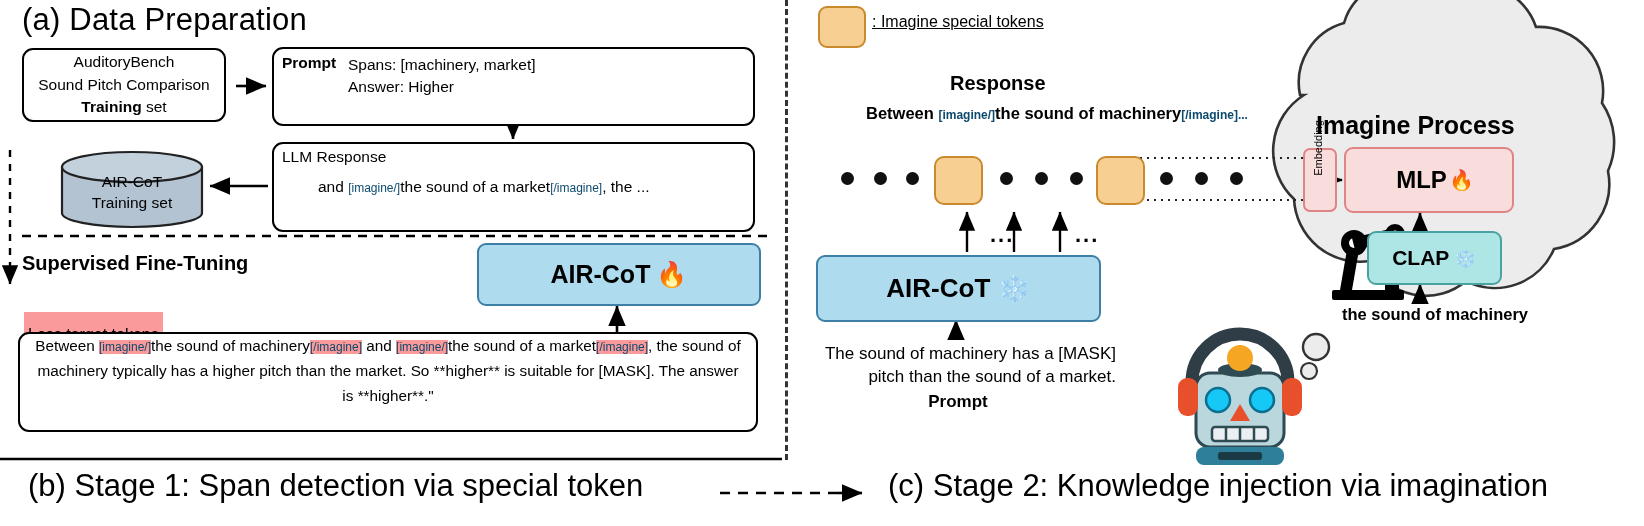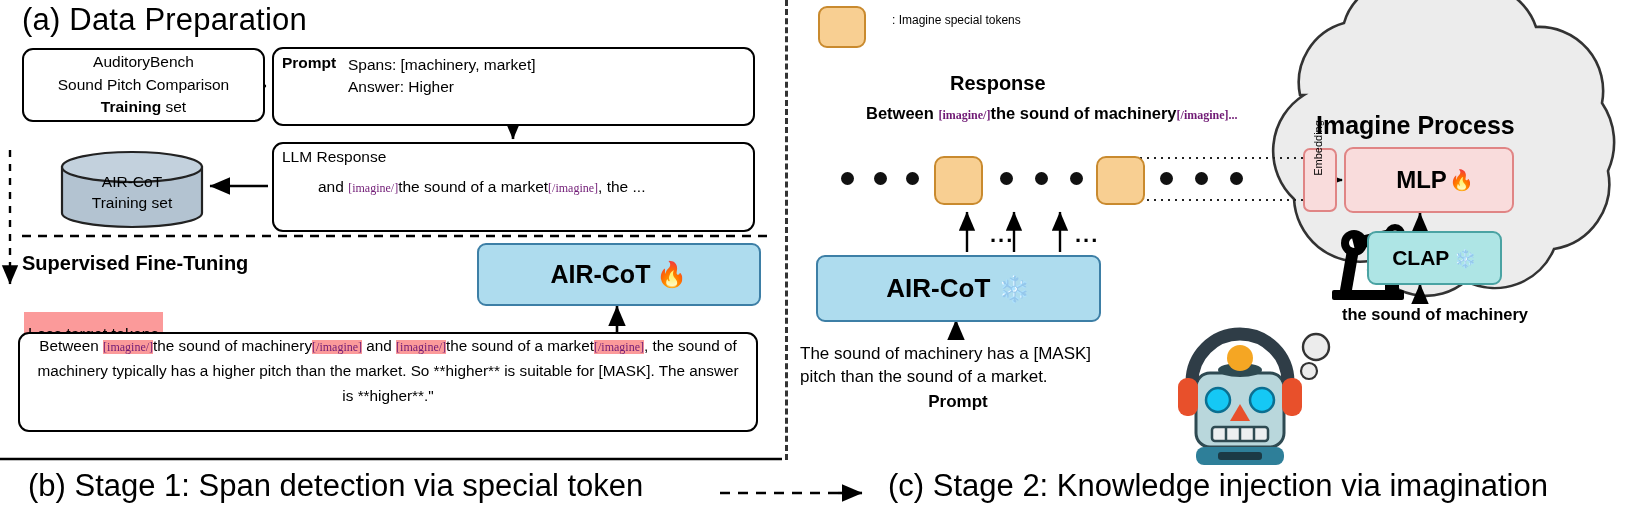--- a/index.html
+++ b/index.html
@@ -9,34 +9,34 @@
 
   
   #panel-a-title{left:22px;top:2px;font-size:31px;letter-spacing:.2px;}
   #caption-b{left:28px;top:468px;font-size:31px;white-space:nowrap;}
   #caption-c{left:888px;top:468px;font-size:31px;white-space:nowrap;}
 
   
   .rbox{box-sizing:border-box;border:2.5px solid #000;border-radius:11px;background:#fff;}
 
   
-  #dataset-box{left:22px;top:48px;width:243px;height:74px;
+  #dataset-box{left:22px;top:48px;width:204px;height:74px;
      display:flex;flex-direction:column;align-items:center;justify-content:center;
      font-size:15.5px;line-height:1.45;}
 
   
   #prompt-box{left:272px;top:47px;width:483px;height:79px;padding:5px 0 0 8px;}
   #prompt-label{font-size:15.5px;font-weight:bold;position:absolute;left:8px;top:5px;}
   #prompt-lines{position:absolute;left:74px;top:5px;font-size:15.5px;line-height:1.44;}
 
   
   #llm-box{left:272px;top:142px;width:483px;height:90px;}
   #llm-label{position:absolute;left:8px;top:4px;font-size:15.5px;font-weight:normal;}
   #llm-lines{position:absolute;left:44px;top:30px;font-size:15.5px;line-height:1.62;white-space:nowrap;}
-  .tok{font-family:Liberation Serif, serif;font-size:12px;color:#701a75;}
+  .tok{font-family:Liberation Sans, sans-serif;font-size:12px;color:#0c4a6e;}
   #db-text{position:absolute;left:62px;top:172px;width:140px;text-align:center;
            font-size:15.5px;line-height:1.35;}
 
   
   #sft-label{left:22px;top:252px;font-size:20px;font-weight:bold;}
 
   
   #loss-chip{left:24px;top:312px;font-size:16px;padding:14px 4px;background:#fb9a9a;}
 
   
@@ -54,36 +54,36 @@
      border:2px solid #3d7fa6;border-radius:9px;background:#aedcee;
      display:flex;align-items:center;justify-content:center;gap:8px;
      font-size:26px;font-weight:bold;}
 
   
   #split-line{left:785px;top:0px;width:0;height:460px;border-left:3px dashed #333;}
 
   
   #legend-swatch{left:818px;top:6px;width:44px;height:38px;
      background:#f8cf92;border:2px solid #c98a2e;border-radius:9px;}
-  #legend-text{left:892px;top:13px;font-size:12px;}
+  #legend-text{left:872px;top:13px;font-size:16px;text-decoration:underline;}
 
   
   #response-title{left:950px;top:72px;font-size:20px;font-weight:bold;}
   #response-line{left:866px;top:104px;font-size:16.5px;font-weight:bold;white-space:nowrap;}
 
   
   .dot{position:absolute;width:13px;height:13px;border-radius:50%;background:#111;}
   .osq{position:absolute;width:45px;height:45px;background:#f8cf92;
        border:2px solid #c98a2e;border-radius:10px;}
 
   
   .smalldots{position:absolute;font-size:22px;font-weight:bold;letter-spacing:2px;}
 
   
-  #right-prompt-text{left:800px;top:342px;width:316px;text-align:left;
+  #right-prompt-text{left:800px;top:342px;width:316px;text-align:right;
      font-size:17px;line-height:1.38;}
   #right-prompt-label{left:800px;top:392px;width:316px;text-align:center;
      font-size:17px;font-weight:bold;}
 
   
   #cloud-title{left:1316px;top:83px;font-size:25px;font-weight:bold;margin-top:28px;}
   #embedding-box{left:1303px;top:148px;width:30px;height:60px;
      background:#f9dcdc;border:2px solid #e08585;border-radius:7px;}
   #embedding-label{position:absolute;left:1303px;top:148px;width:60px;height:30px;
      transform:rotate(-90deg);transform-origin:15px 15px;

